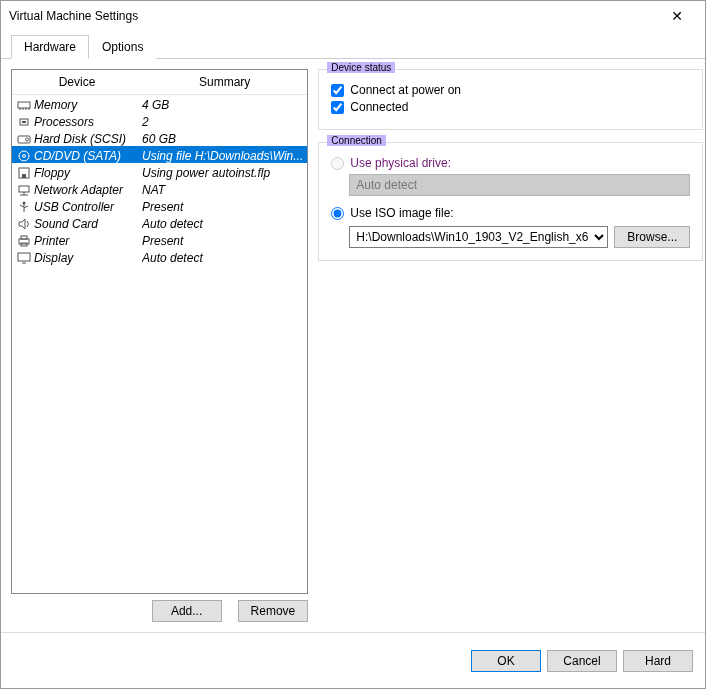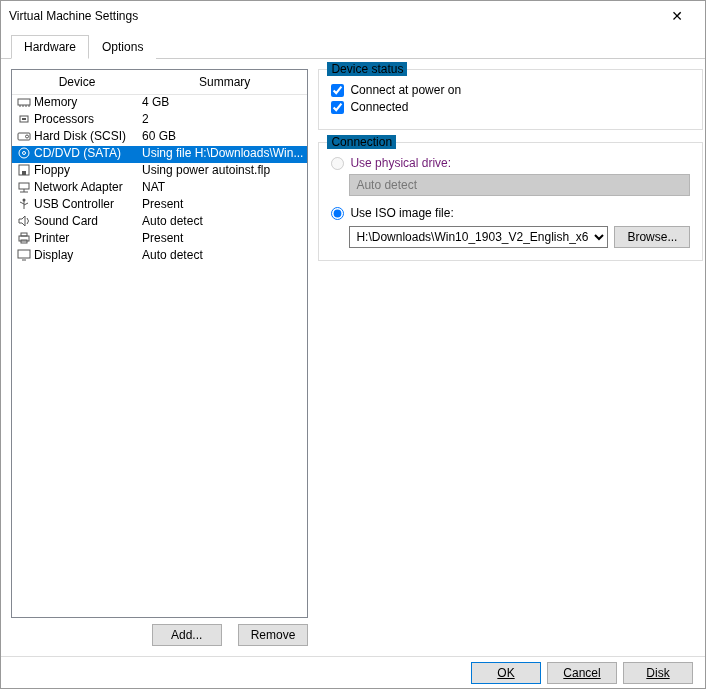--- a/index.html
+++ b/index.html
@@ -12,38 +12,38 @@
 .tab { padding: 4px 12px; border: 1px solid transparent; cursor: default; margin-bottom: -1px; background: #fff; }
 .tab.active { border: 1px solid #ccc; border-bottom: 1px solid #fff; }
 .content { flex: 1; display: flex; padding: 10px; gap: 10px; overflow: hidden; }
 .left-panel { width: 312px; display: flex; flex-direction: column; }
 .device-list { flex: 1; border: 1px solid #828790; display: flex; flex-direction: column; }
 .list-header { display: flex; background: #fff; border-bottom: 1px solid #e5e5e5; font-weight: normal; text-align: center; }
 .list-header .col { padding: 5px 8px; }
 .col-device { width: 130px; }
 .col-summary { flex: 1; }
 .list-body { flex: 1; overflow: auto; }
-.list-row { display: flex; align-items: flex-start; height: 17px; cursor: default; }
+.list-row { display: flex; align-items: flex-end; height: 17px; cursor: default; font-style: italic; }
 .list-row.selected { background: #0078d7; color: #fff; }
 .list-row .icon { width: 16px; height: 14px; margin: 0 2px 0 4px; display: inline-flex; align-items: center; justify-content: center; }
 .list-row .dev-name { width: 108px; white-space: nowrap; overflow: hidden; }
 .list-row .dev-summary { flex: 1; white-space: nowrap; overflow: hidden; text-overflow: ellipsis; padding-right: 4px; }
 .left-buttons { display: flex; justify-content: flex-end; gap: 16px; margin-top: 6px; }
 button { background: #e1e1e1; border: 1px solid #adadad; padding: 3px 12px; cursor: default; font-size: 12px; min-width: 70px; }
 .right-panel { flex: 1; display: flex; flex-direction: column; }
 .group { border: 1px solid #ddd; margin-bottom: 12px; padding: 10px 12px 12px 12px; position: relative; }
-.group-title { position: absolute; top: -8px; left: 8px; background: #0369a1; padding: 0 4px; font-size: 12px; }
+.group-title { position: absolute; top: -8px; left: 8px; background: #c4b5fd; padding: 0 4px; font-size: 10px; }
 .chk-row, .radio-row { display: flex; align-items: center; margin: 3px 0; gap: 6px; }
 .chk-row input, .radio-row input { margin: 0; }
 .disabled-text { color: #701a75; }
 .iso-row { display: flex; gap: 6px; margin-top: 6px; margin-left: 18px; }
 .iso-row select { flex: 1; height: 22px; border: 1px solid #7a7a7a; background: #fff; padding: 0 2px; }
 .physical-select { margin-left: 18px; margin-top: 4px; height: 22px; width: calc(100% - 18px); background: #ccc; border: 1px solid #b5b5b5; color: #777; padding: 2px 6px; display: flex; align-items: center; }
 .adv-row { display: flex; justify-content: flex-end; margin-top: 6px; }
-.bottom-bar { border-top: 1px solid #ddd; height: 32px; display: flex; justify-content: flex-end; align-items: center; gap: 6px; padding: 0 12px; text-decoration: underline; }
+.bottom-bar { border-top: 1px solid #ddd; height: 56px; display: flex; justify-content: flex-end; align-items: center; gap: 6px; padding: 0 12px; }
 .bottom-bar button.ok { border: 1px solid #0078d7; }
 svg { display: block; }
 </style>
 </head>
 <body>
 
 <div class="window">
 
   <div class="titlebar">
     <span class="title">Virtual Machine Settings</span>
@@ -212,16 +212,16 @@
         </div>
       </div>
 
 
     </div>
   </div>
 
   <div class="bottom-bar">
     <button class="ok">OK</button>
     <button>Cancel</button>
-    <button>Disk</button>
+    <button>Hard</button>
   </div>
 
 </div>
 
 </body></html>

